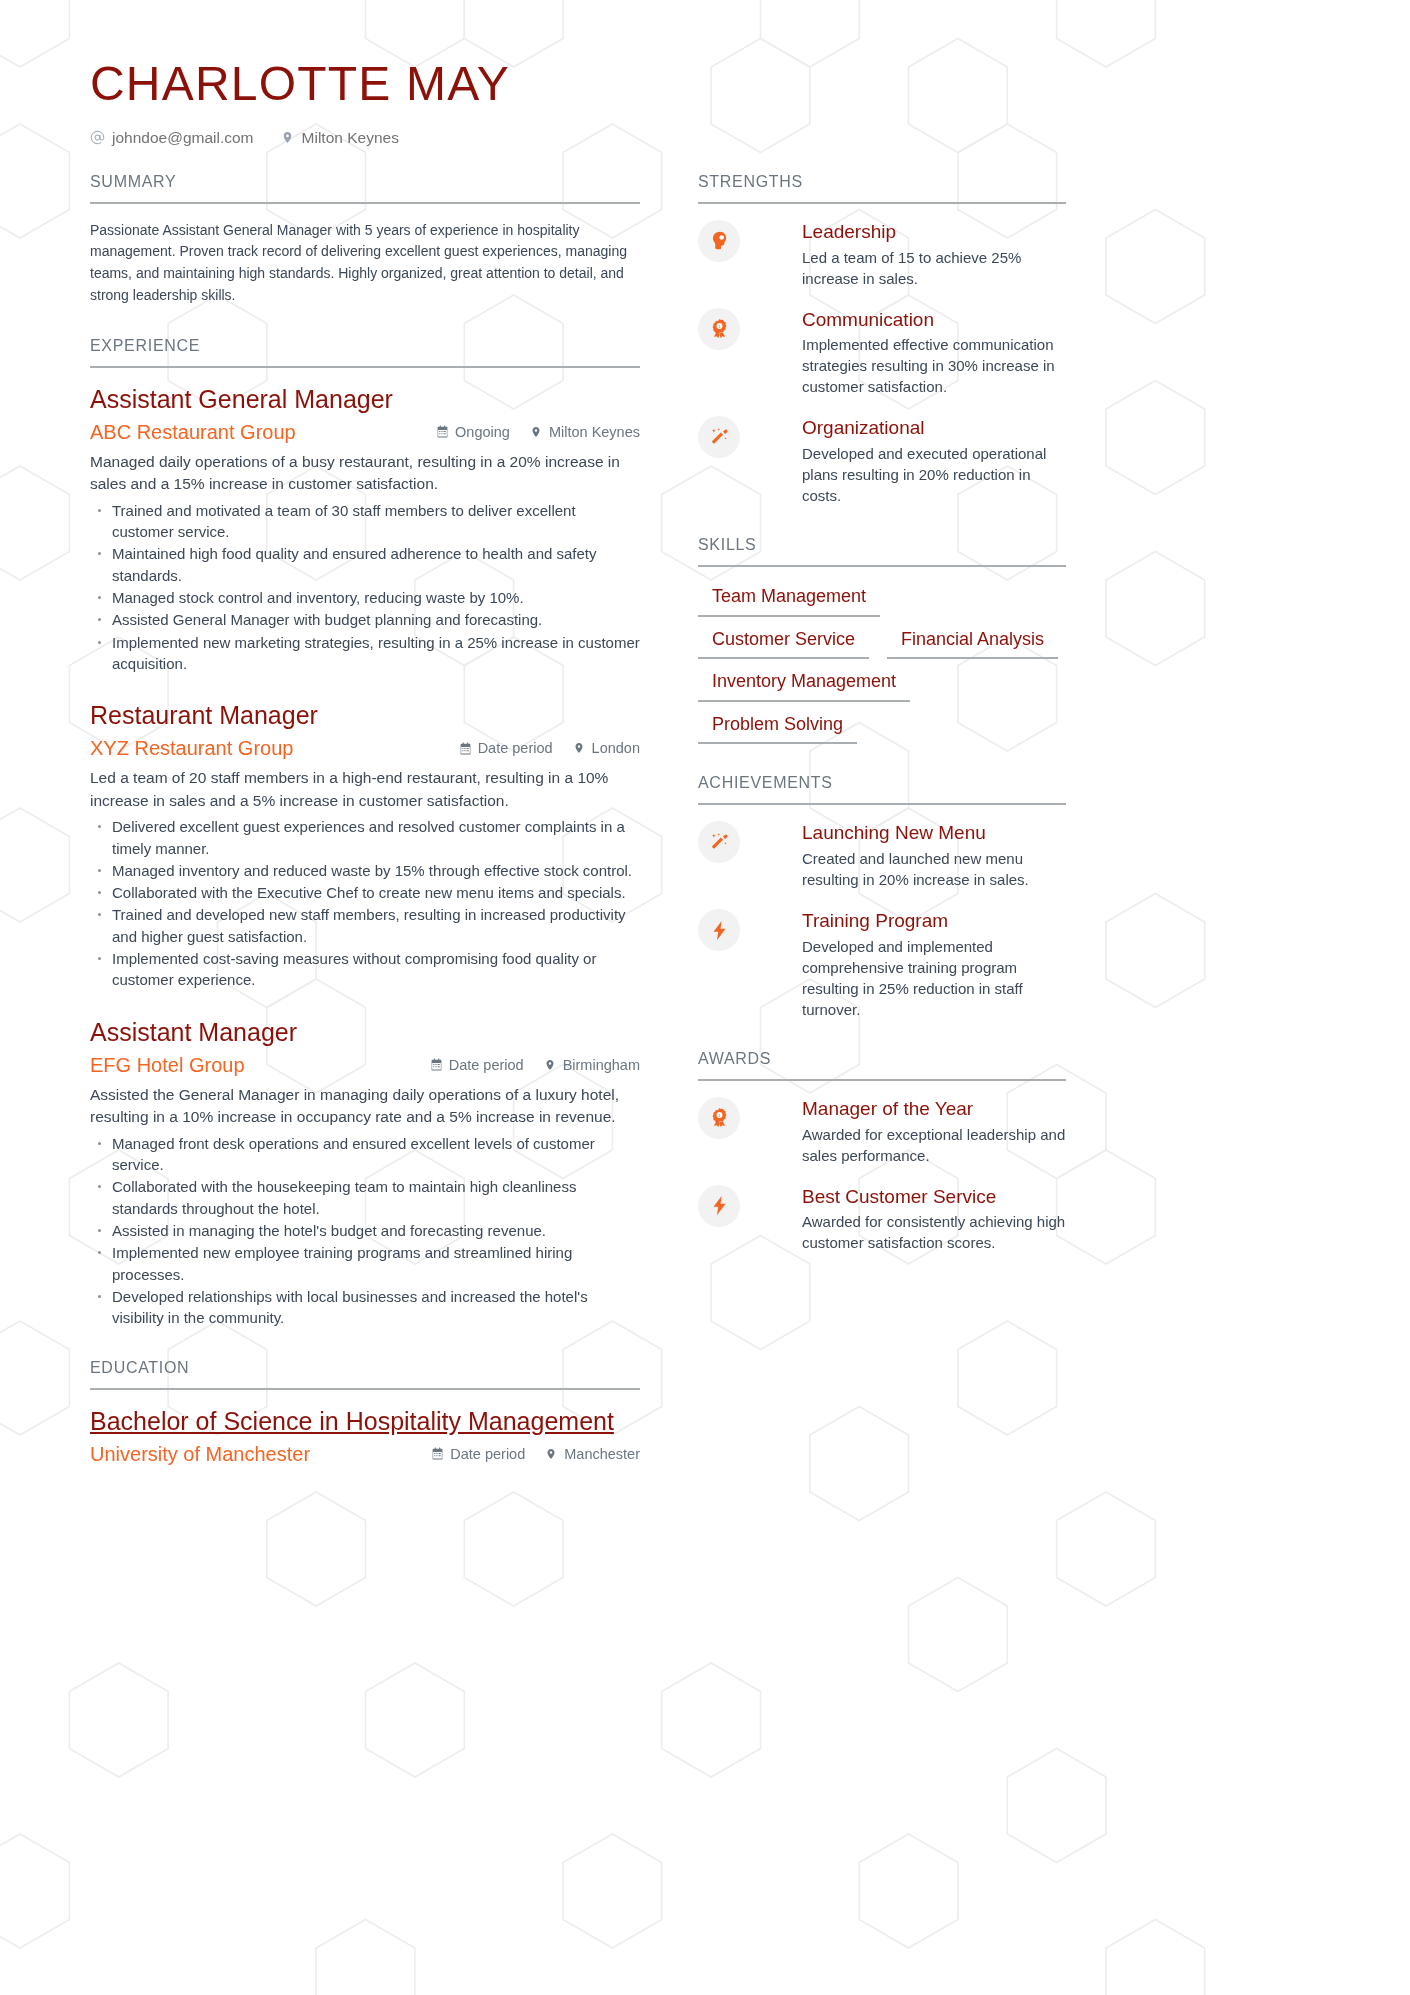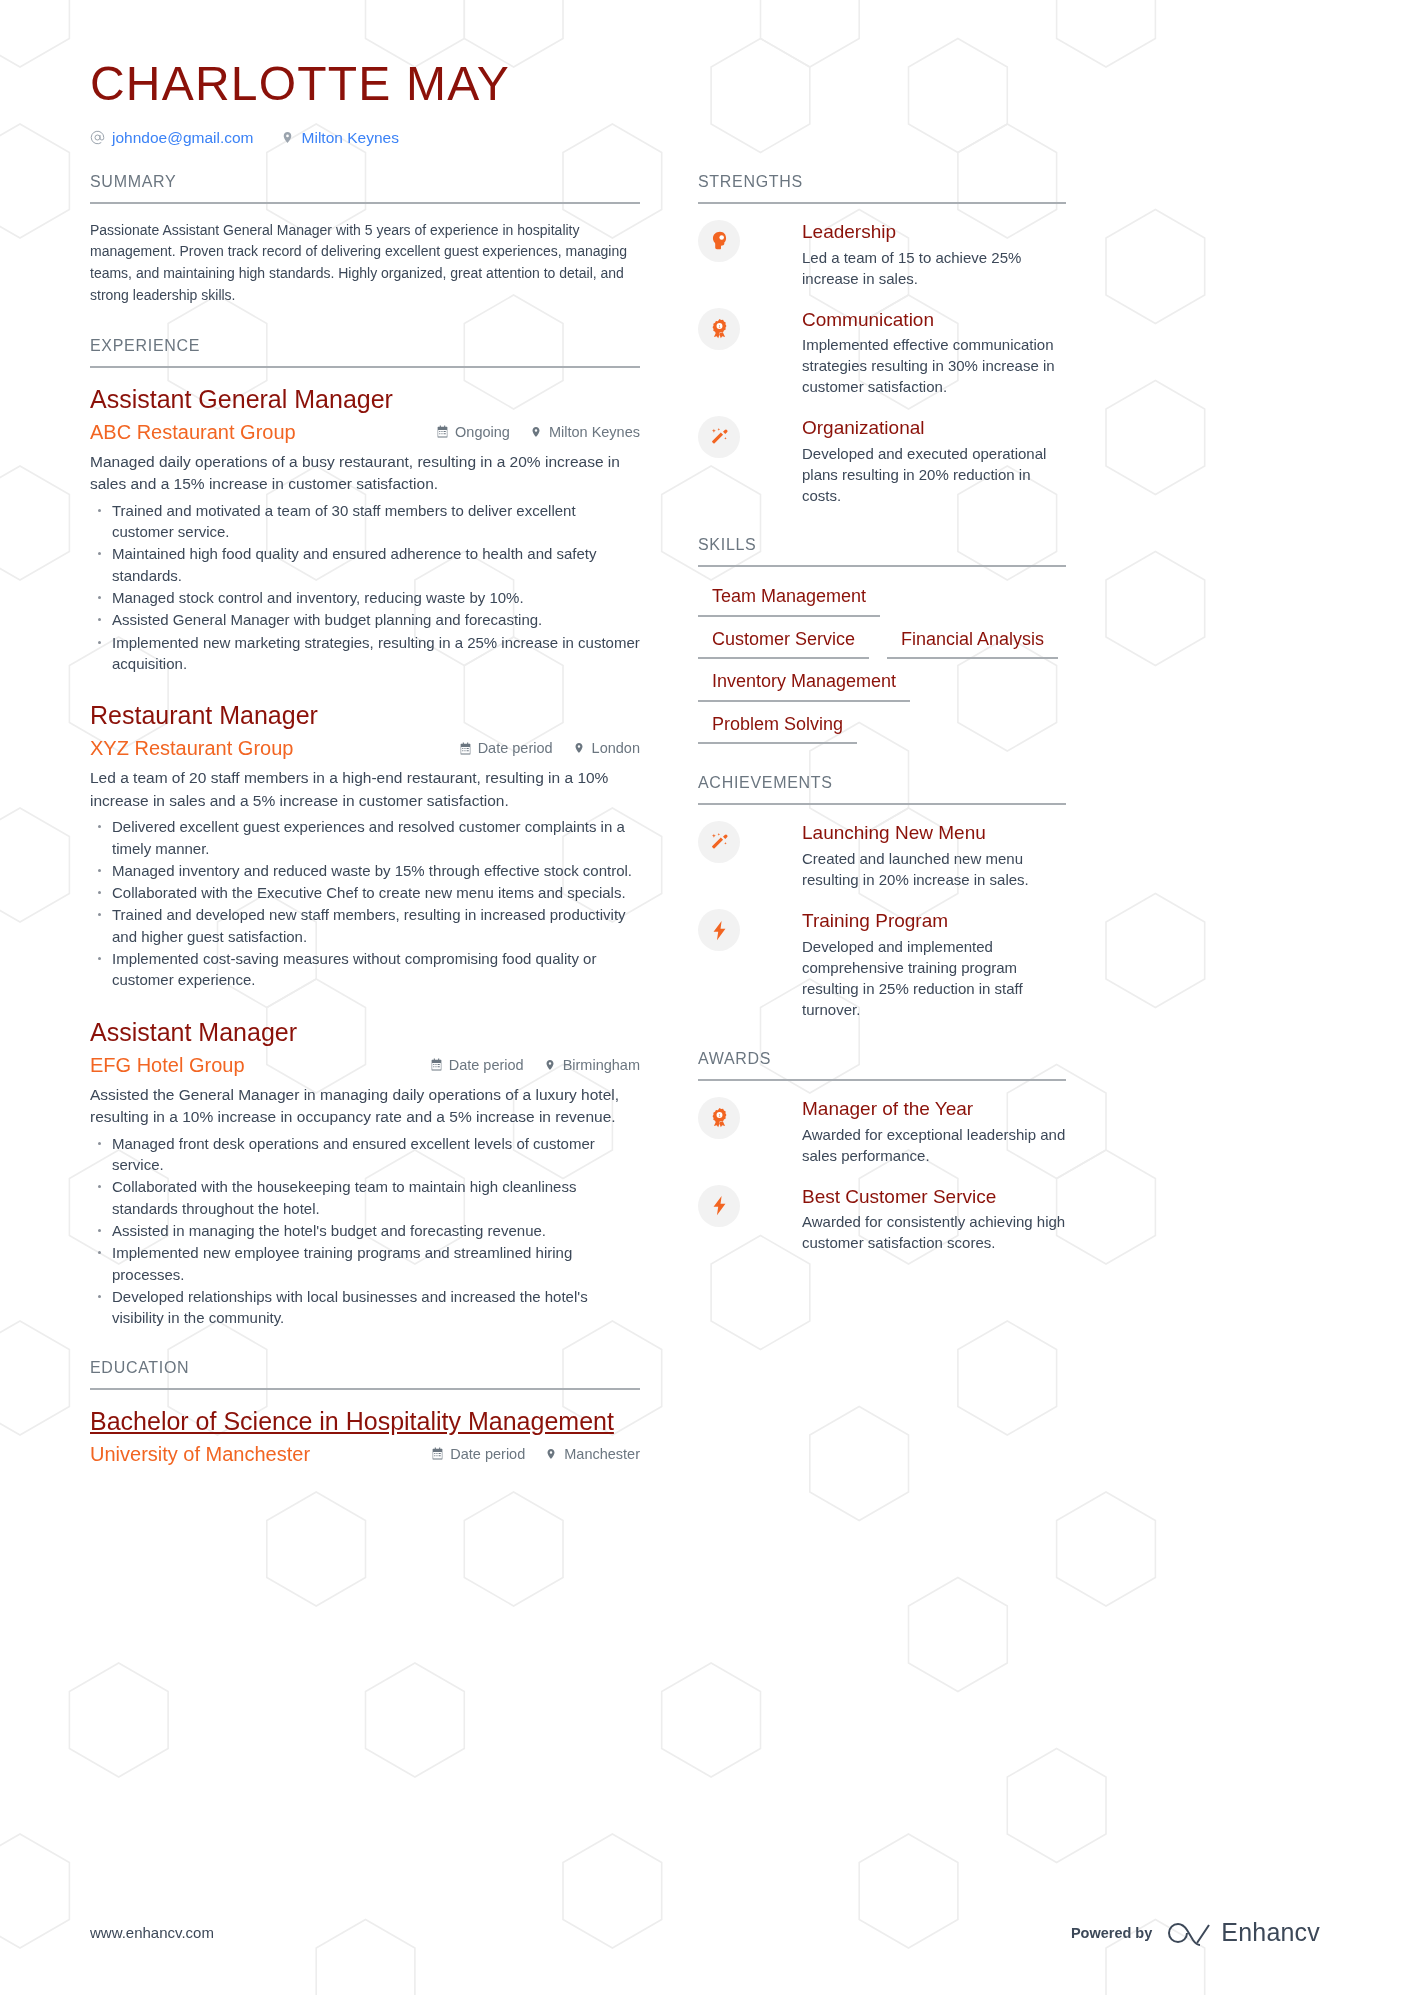--- a/index.html
+++ b/index.html
@@ -22,21 +22,21 @@
   
   .header{padding-top:58px;}
   .name{
     font-size:48px;letter-spacing:1.2px;color:#8b1109;font-weight:400;
     line-height:1.1;margin:0;
   }
   .job-title{
     font-size:27px;color:#f26522;font-weight:400;margin:8px 0 0 0;line-height:1.2;
   }
   .contact-row{display:flex;align-items:center;gap:26px;margin-top:18px;}
-  .contact-item{display:flex;align-items:center;gap:7px;font-size:15.5px;color:#3b82f6;}
+  .contact-item{display:flex;align-items:center;gap:7px;font-size:15.5px;color:#737373;}
   .contact-item .ic{display:inline-flex;align-items:center;justify-content:center;
      width:15px;height:15px;color:#9aa3ad;flex:0 0 auto;}
   .contact-item .ic svg{display:block;}
 
   
   .columns{display:flex;gap:58px;margin-top:26px;align-items:flex-start;}
   .col-left{width:550px;flex:0 0 550px;}
   .col-right{width:368px;flex:0 0 368px;}
 
   
@@ -459,29 +459,14 @@
         <div class="iconrow-title">Best Customer Service</div>
         <div class="iconrow-desc">Awarded for consistently achieving high customer satisfaction scores.</div>
       </div>
     </div>
           </div>
       </div>
 
     </div>
   </div>
 
-  <div class="footer">
-    <div class="footer-url">www.enhancv.com</div>
-    <div class="footer-right">
-      <span class="powered-by">Powered by</span>
-      <span class="brand">
-        <span class="brand-mark">
-          <svg width="46" height="26" viewBox="0 0 46 26" fill="none" stroke="currentColor" stroke-width="2">
-            <path d="M21 13c0 5-4 9-9 9s-9-4-9-9 4-9 9-9c4 0 7 3 9 6l6 10c2 3 4 5 7 5"></path>
-            <path d="M43 5L31 23"></path>
-          </svg>
-        </span>
-        <span class="brand-name">Enhancv</span>
-      </span>
-    </div>
-  </div>
 
 </div>
 
 </body></html>

